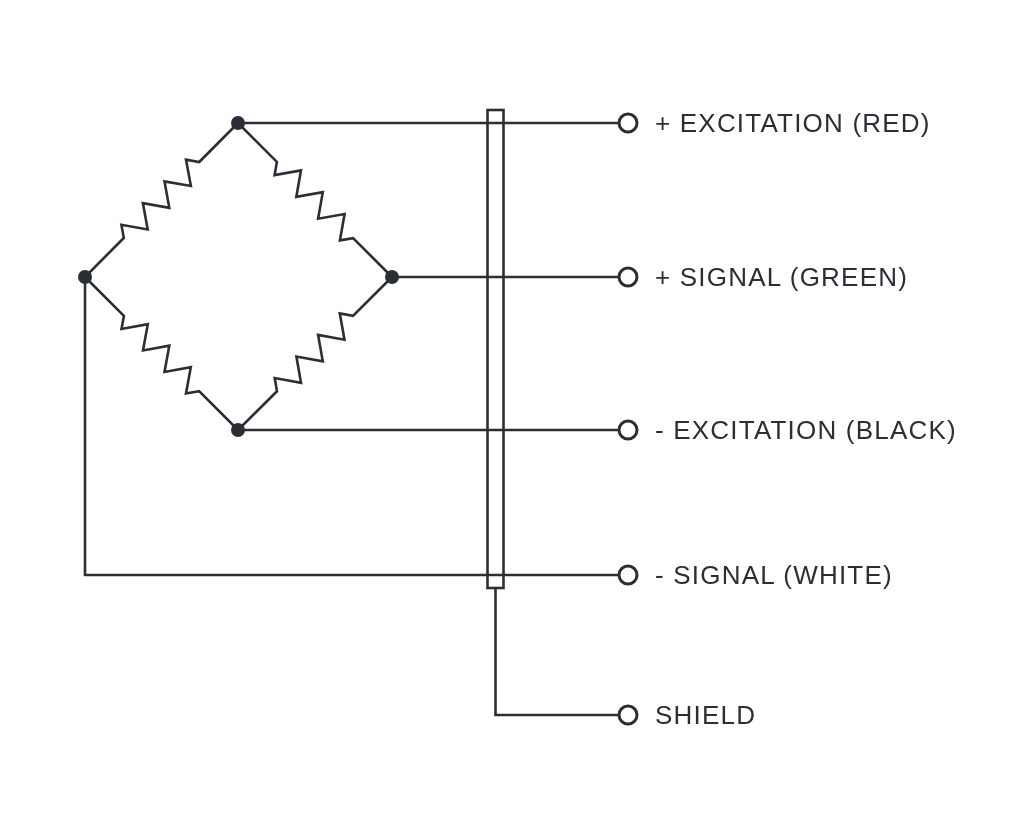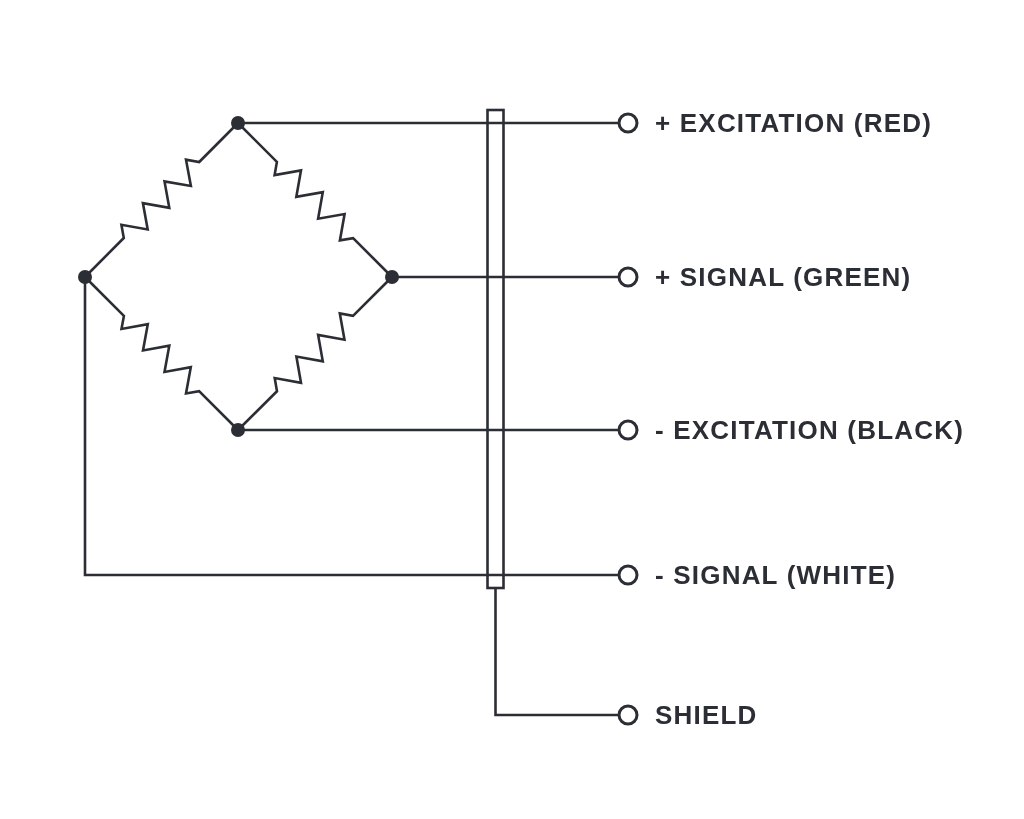--- a/index.html
+++ b/index.html
@@ -8,21 +8,20 @@
     width: 1024px;
     height: 819px;
     background: #ffffff;
     overflow: hidden;
   }
   .stage {
     position: relative;
     width: 848px;
     height: 819px;
     background: #ffffff;
-    font-weight: bold;
   }
   svg {
     display: block;
   }
   .wire {
     fill: none;
     stroke: var(--line, #2b2e34);
     stroke-width: 2.6;
     stroke-linejoin: miter;
   }

